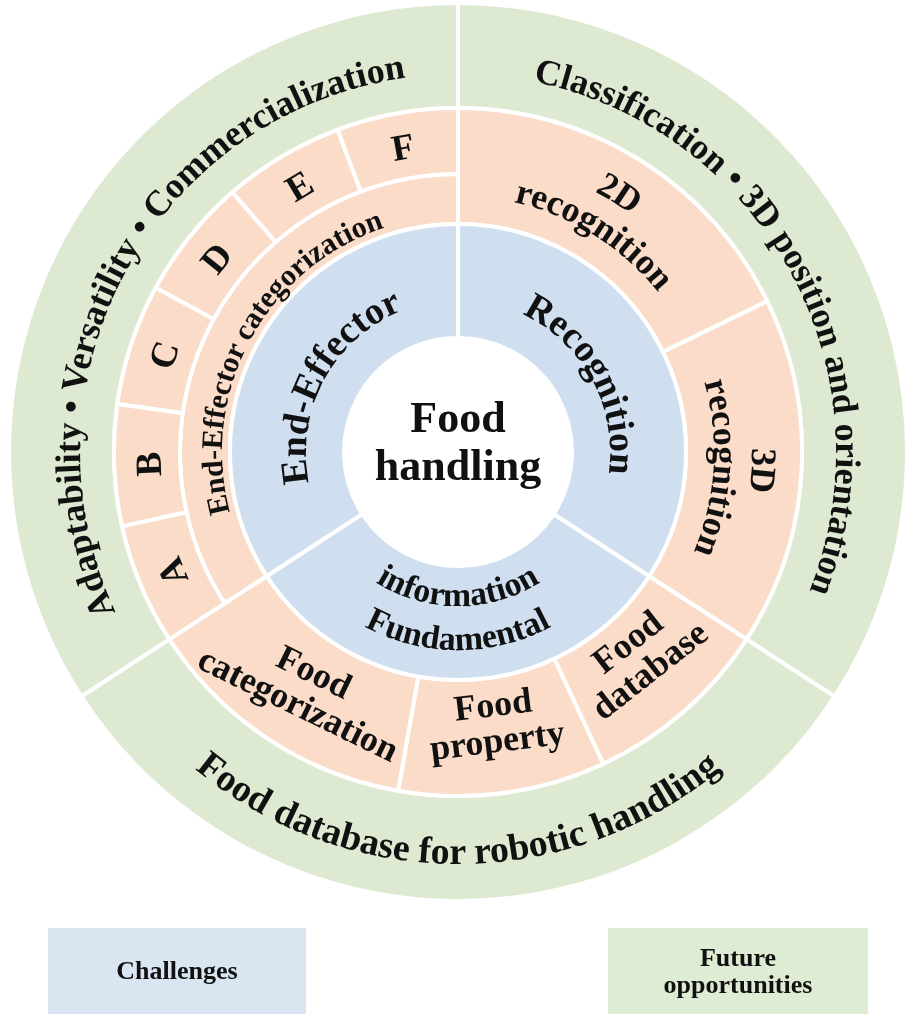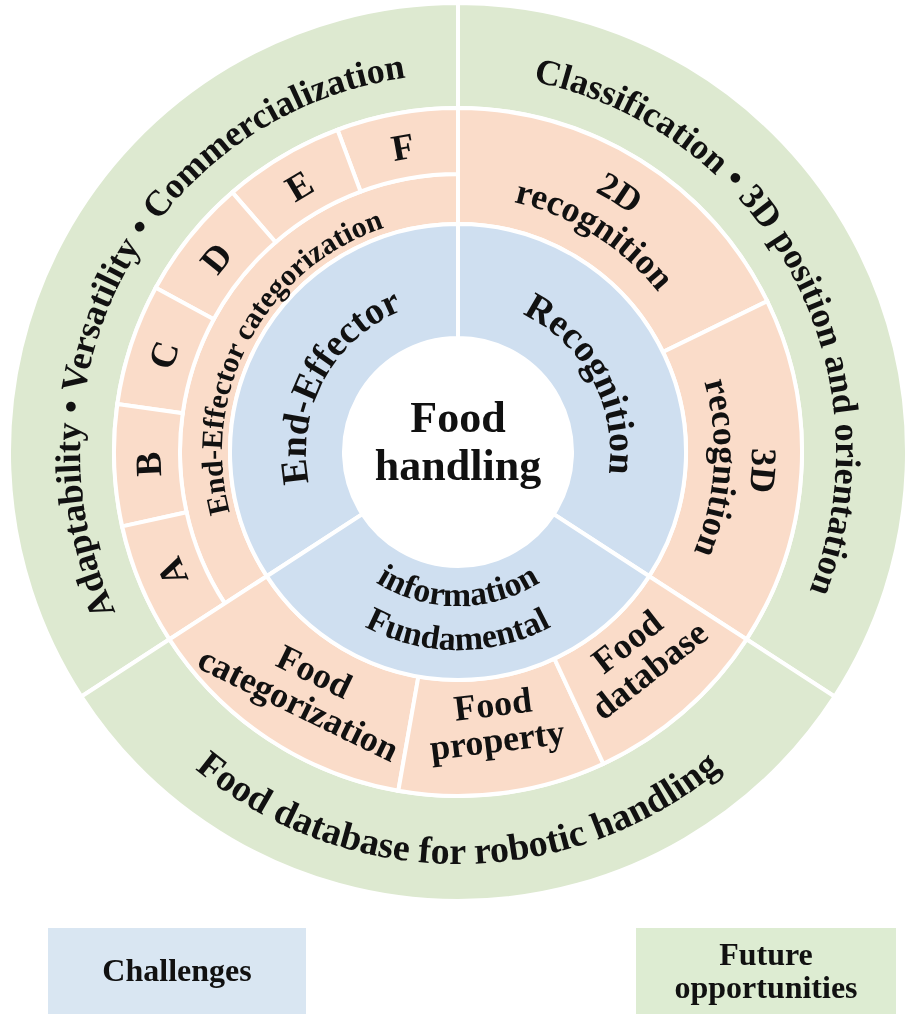--- a/index.html
+++ b/index.html
@@ -8,21 +8,21 @@
   svg text{font-family:"Liberation Serif","DejaVu Serif",serif;font-weight:bold;fill:#111111;}
   .ring-seg{stroke:#ffffff;stroke-width:4;}
   .f36{font-size:36px;}
   .f38{font-size:38px;}
   .f34{font-size:34px;}
   .f30{font-size:30px;}
   .f44{font-size:44px;}
   .f37{font-size:37px;}
   .legend-row{position:absolute;left:0;top:910px;width:920px;height:114px;}
   .legend-box{position:absolute;top:18px;height:86px;display:flex;align-items:center;justify-content:center;
-    font-weight:bold;font-size:32px;line-height:1.04;text-align:center;color:#111111;white-space:pre-line;}
+    font-weight:bold;font-size:26px;line-height:1.04;text-align:center;color:#111111;white-space:pre-line;}
   #legend-challenges{left:48px;width:258px;}
   #legend-current{left:337px;width:245px;}
   #legend-future{left:608px;width:260px;}
 </style>
 </head>
 <body>
 
 <div class="diagram-wrap">
 <svg width="920" height="910" viewBox="0 0 920 910">
   <defs>
@@ -124,17 +124,17 @@
     <text class="f36" x="0" y="-14" text-anchor="middle">Food</text>
     <text class="f36" x="0" y="22" text-anchor="middle">database</text>
   </g>
 </svg>
 </div>
 
 <div class="legend-row">
   <div class="legend-box" id="legend-challenges" style="background-color: rgb(217, 230, 242);">
     <span>Challenges</span>
   </div>
-  <div class="legend-box" id="legend-future" style="background-color: rgb(221, 236, 210); margin-left: 28px;">
+  <div class="legend-box" id="legend-future" style="background-color: rgb(221, 236, 210);">
     <span>Future
 opportunities</span>
   </div>
 </div>
 
 </body></html>

